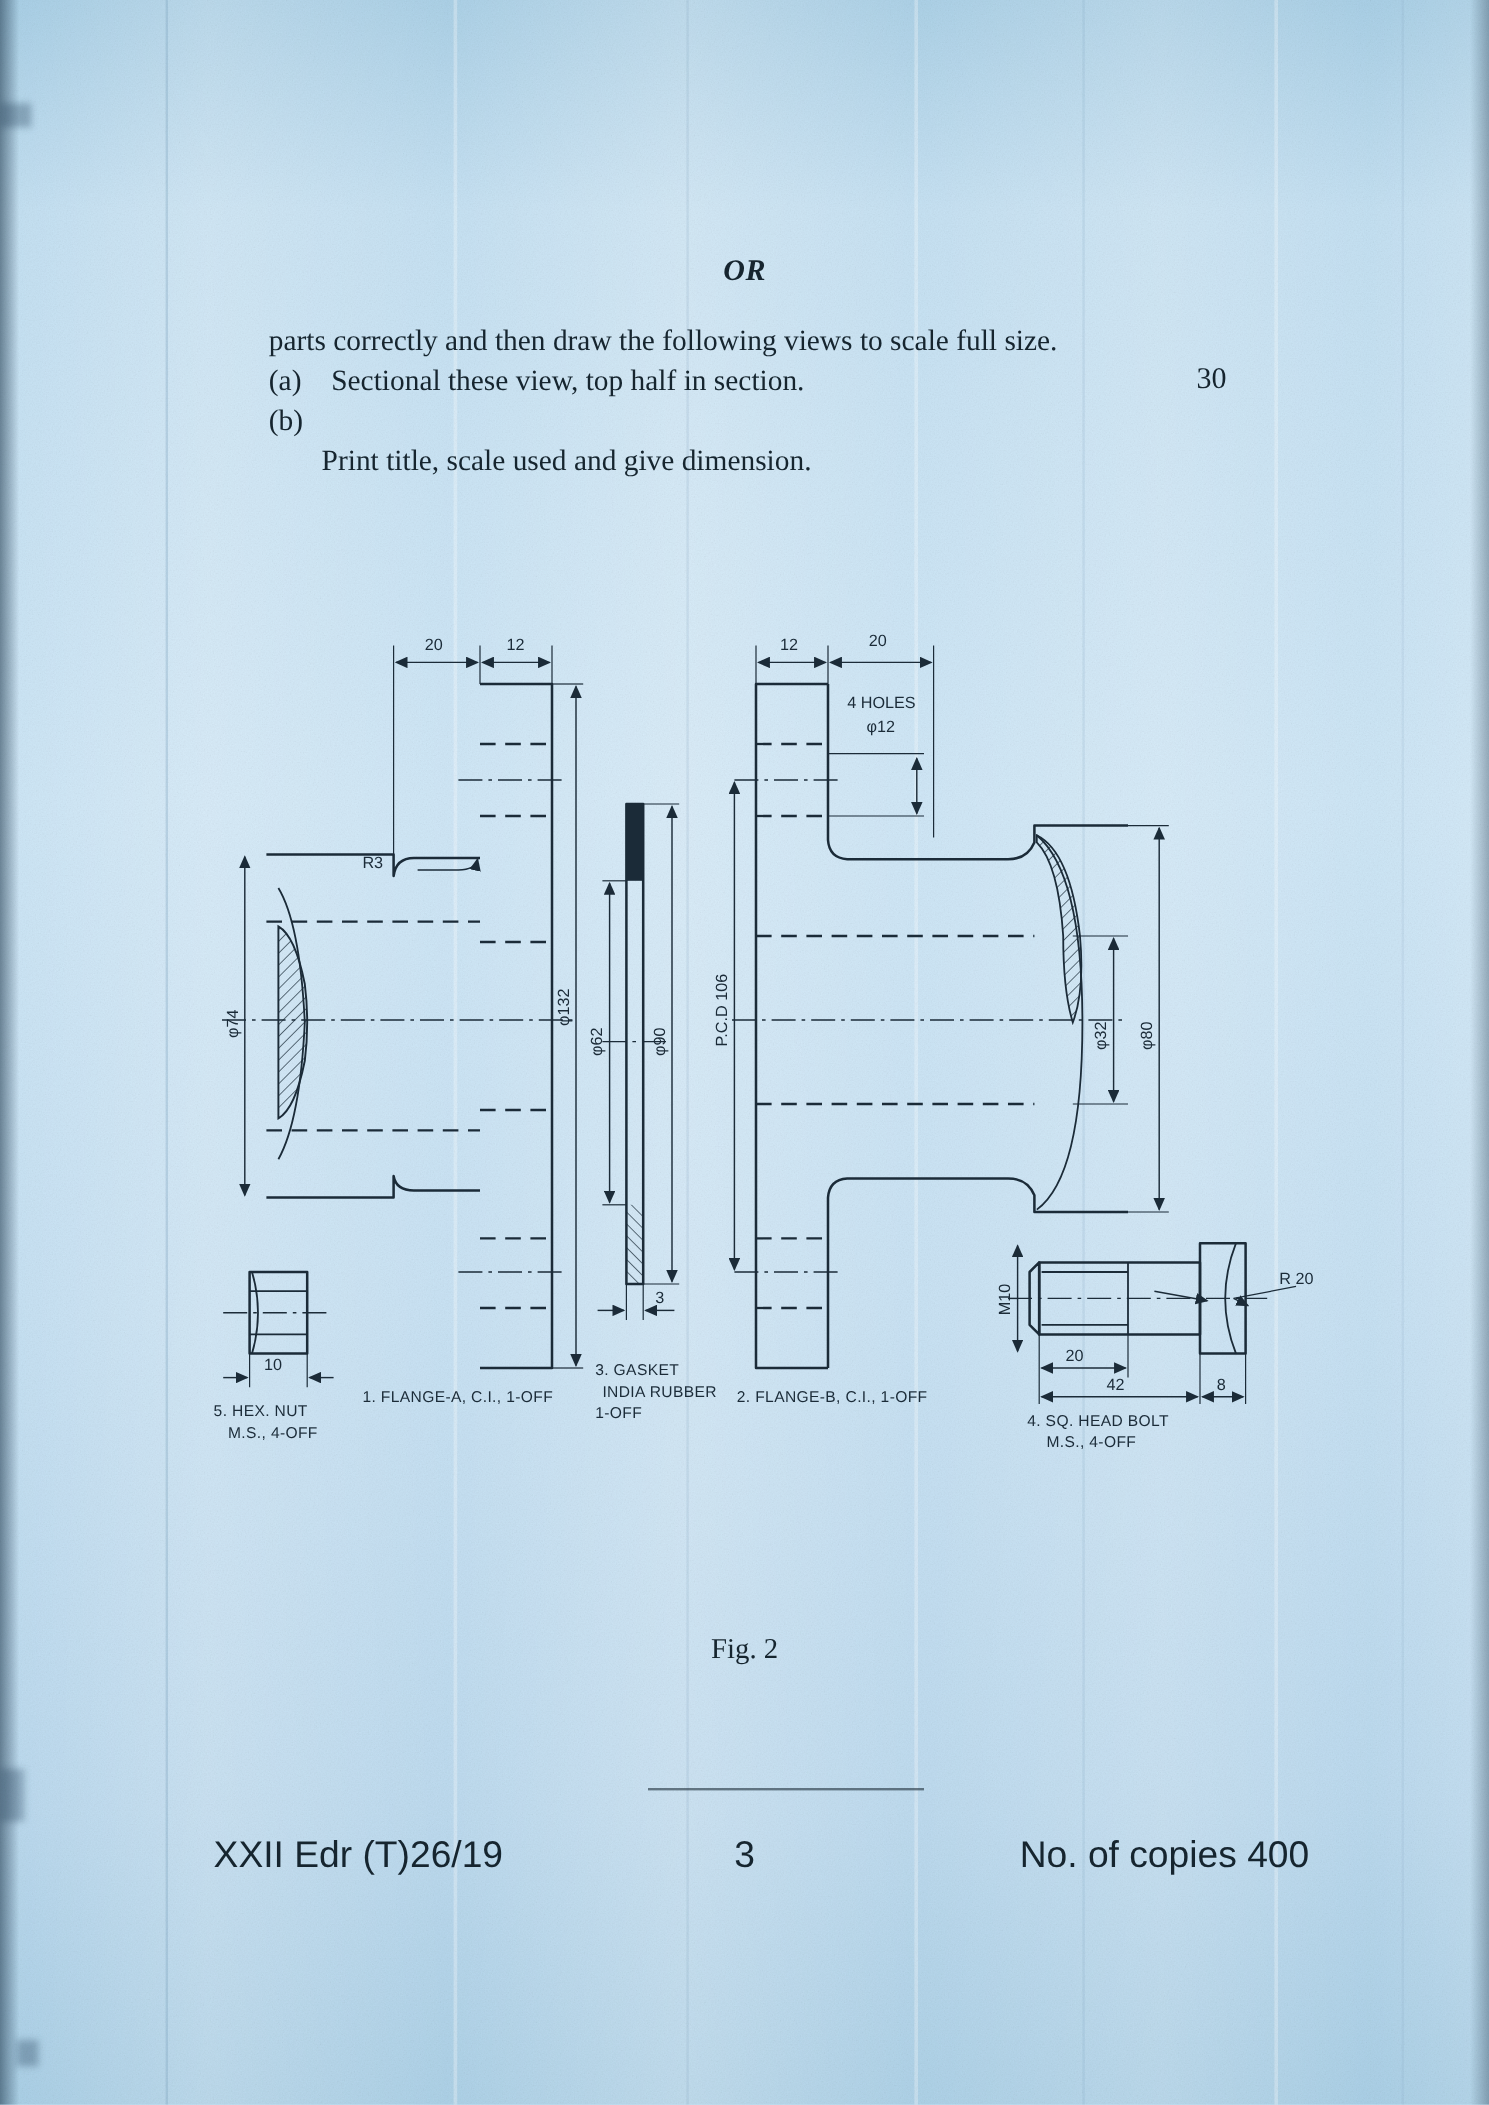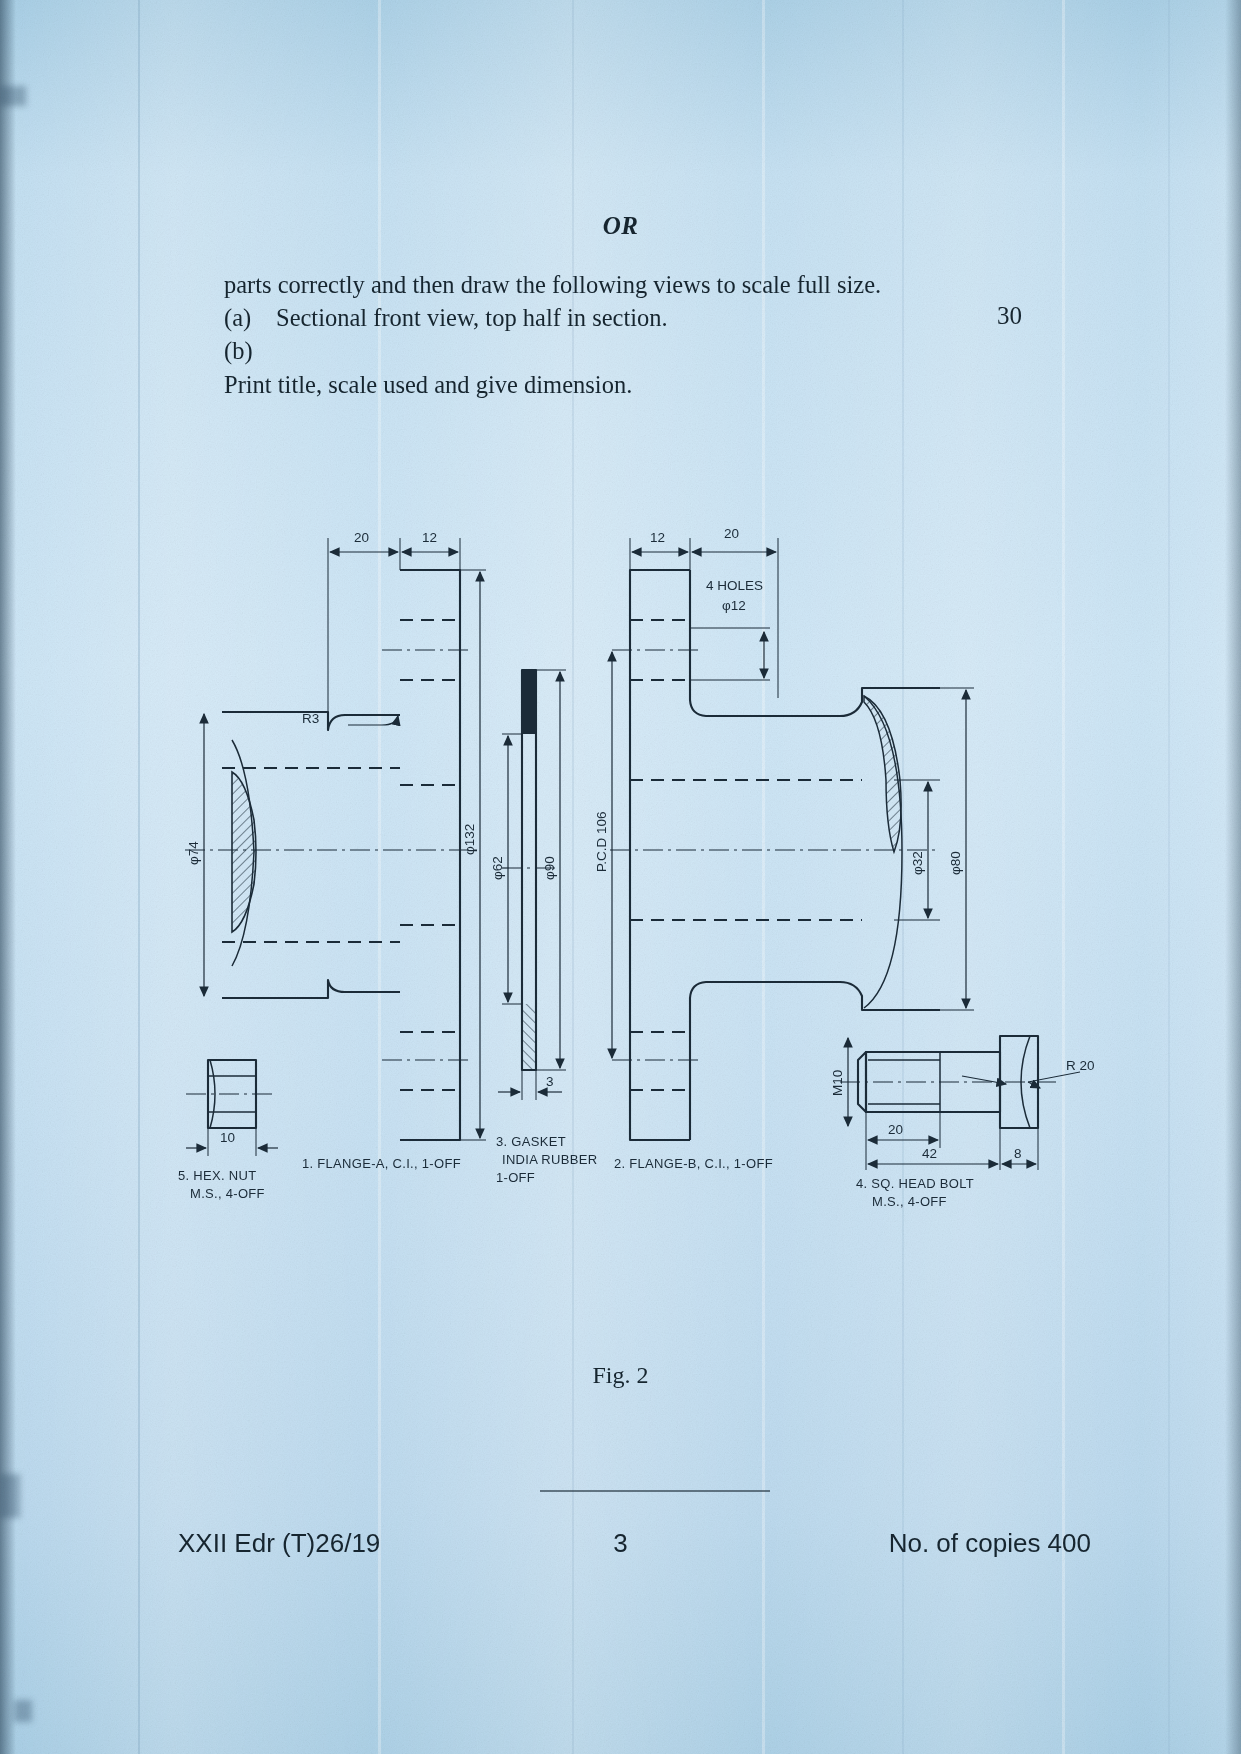--- a/index.html
+++ b/index.html
@@ -35,32 +35,32 @@
     font-family:"Liberation Serif", serif;
   }
   #question{
     position:absolute;left:224px;top:268px;width:800px;
     font-size:24.5px;line-height:33px;
   }
   #question .ql{white-space:nowrap;}
   #marks{position:absolute;left:997px;top:302px;font-size:25px;}
   .sub-row{display:flex;}
   .sub-tag{width:52px;flex:0 0 52px;}
-  #print-line{margin-top:1px;}
+  #print-line{margin-top:1px;margin-left:44px;}
 
   
   #drawing{position:absolute;left:150px;top:480px;width:960px;height:740px;}
   #drawing svg{display:block;}
 
   #fig-caption{position:absolute;left:0;right:0;top:1362px;text-align:center;font-size:24px;}
 
   
   #footer-rule{position:absolute;left:540px;top:1490px;width:230px;height:2px;background:#2a3a46;opacity:.65;}
   #footer{position:absolute;left:0;right:0;top:1528px;height:40px;
-          font-family:"Liberation Sans", sans-serif;font-size:26px;}
+          font-family:"Liberation Sans", sans-serif;font-size:31px;}
   #footer-left{position:absolute;left:178px;top:0;}
   #footer-center{position:absolute;left:0;right:0;top:0;text-align:center;}
   #footer-right{position:absolute;right:150px;top:0;}
 </style>
 </head>
 <body>
 
 <div id="paper">
   <div class="edge-dark"></div>
   <div class="edge-dark right"></div>
@@ -85,21 +85,21 @@
 </svg>
 
 <div id="content">
 
   <div id="or-label" class="ink">OR</div>
 
   <div id="question" class="ink">
     <div class="ql">parts correctly and then draw the following views to scale full size.</div>
     <div class="sub-row">
       <span class="sub-tag">(a)</span>
-      <span>Sectional front view, top half in section.</span>
+      <span>Sectional these view, top half in section.</span>
     </div>
     <div class="sub-row">
       <span class="sub-tag">(b)</span>
     </div>
     <div id="print-line">Print title, scale used and give dimension.</div>
   </div>
 
   <div id="marks" class="ink">30</div>
 
   <div id="drawing">

